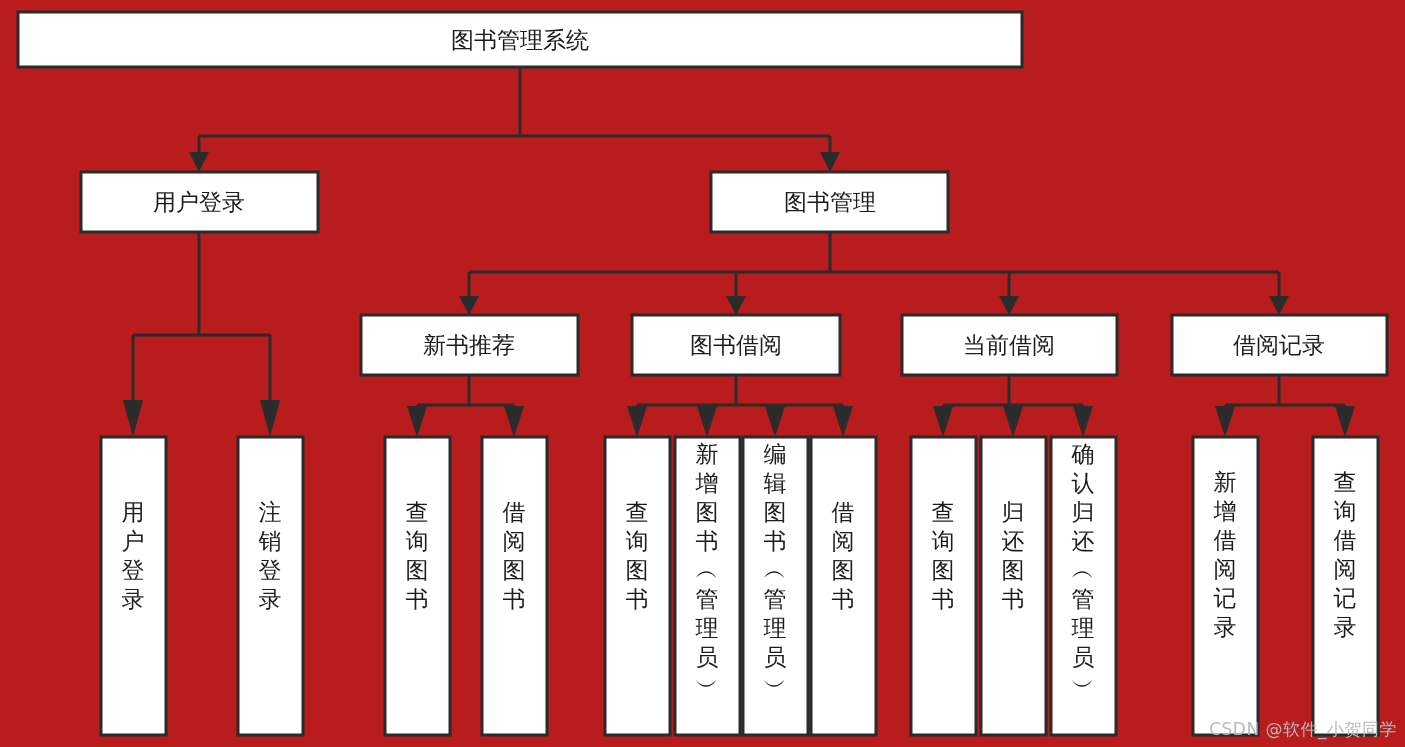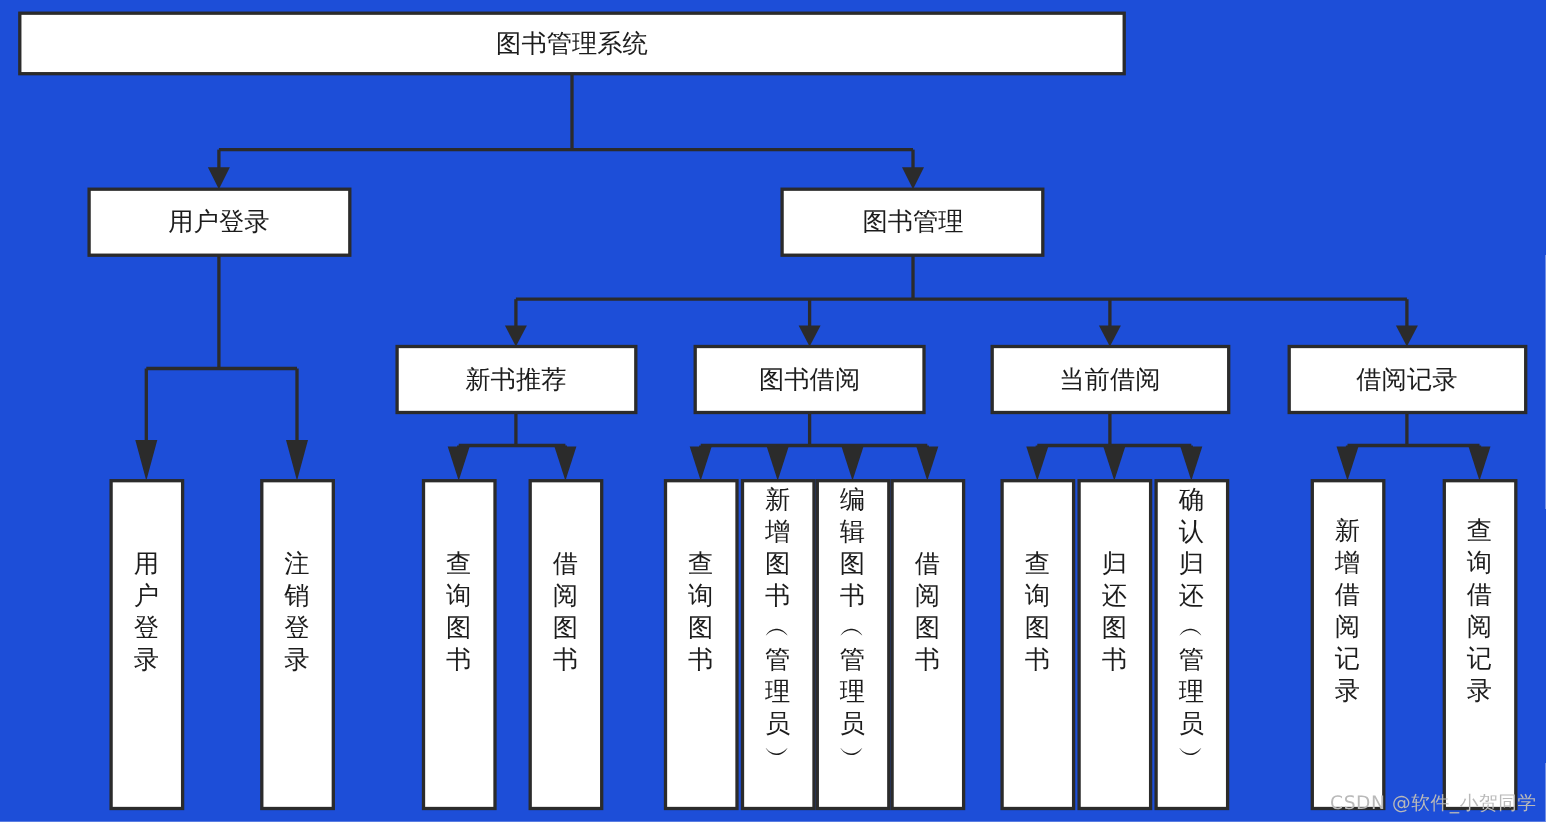--- a/index.html
+++ b/index.html
@@ -10,21 +10,21 @@
   body {
     width: 1405px;
     height: 747px;
     overflow: hidden;
     font-family: "DejaVu Sans", "Liberation Sans", sans-serif;
   }
   #diagram-root {
     position: relative;
     width: 1405px;
     height: 747px;
-    background: #1d4ed8;
+    background: #b91c1c;
   }
   svg.flow {
     position: absolute;
     top: 0;
     left: 0;
     width: 1405px;
     height: 747px;
   }
   .node-box {
     fill: #ffffff;

